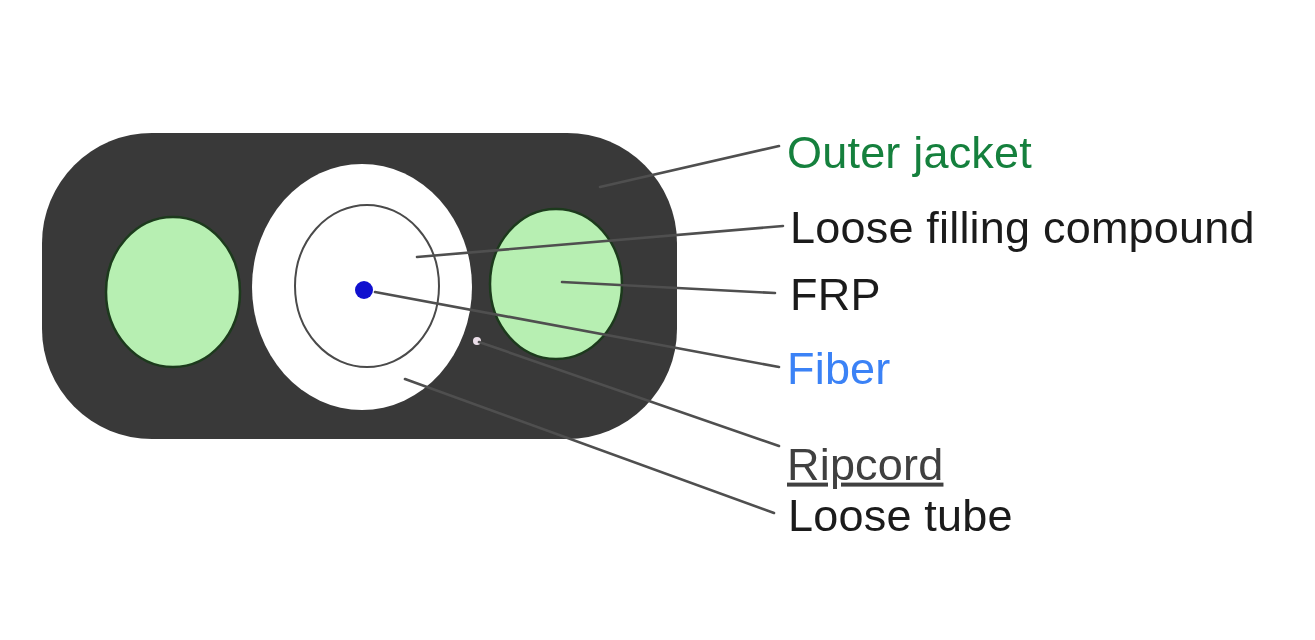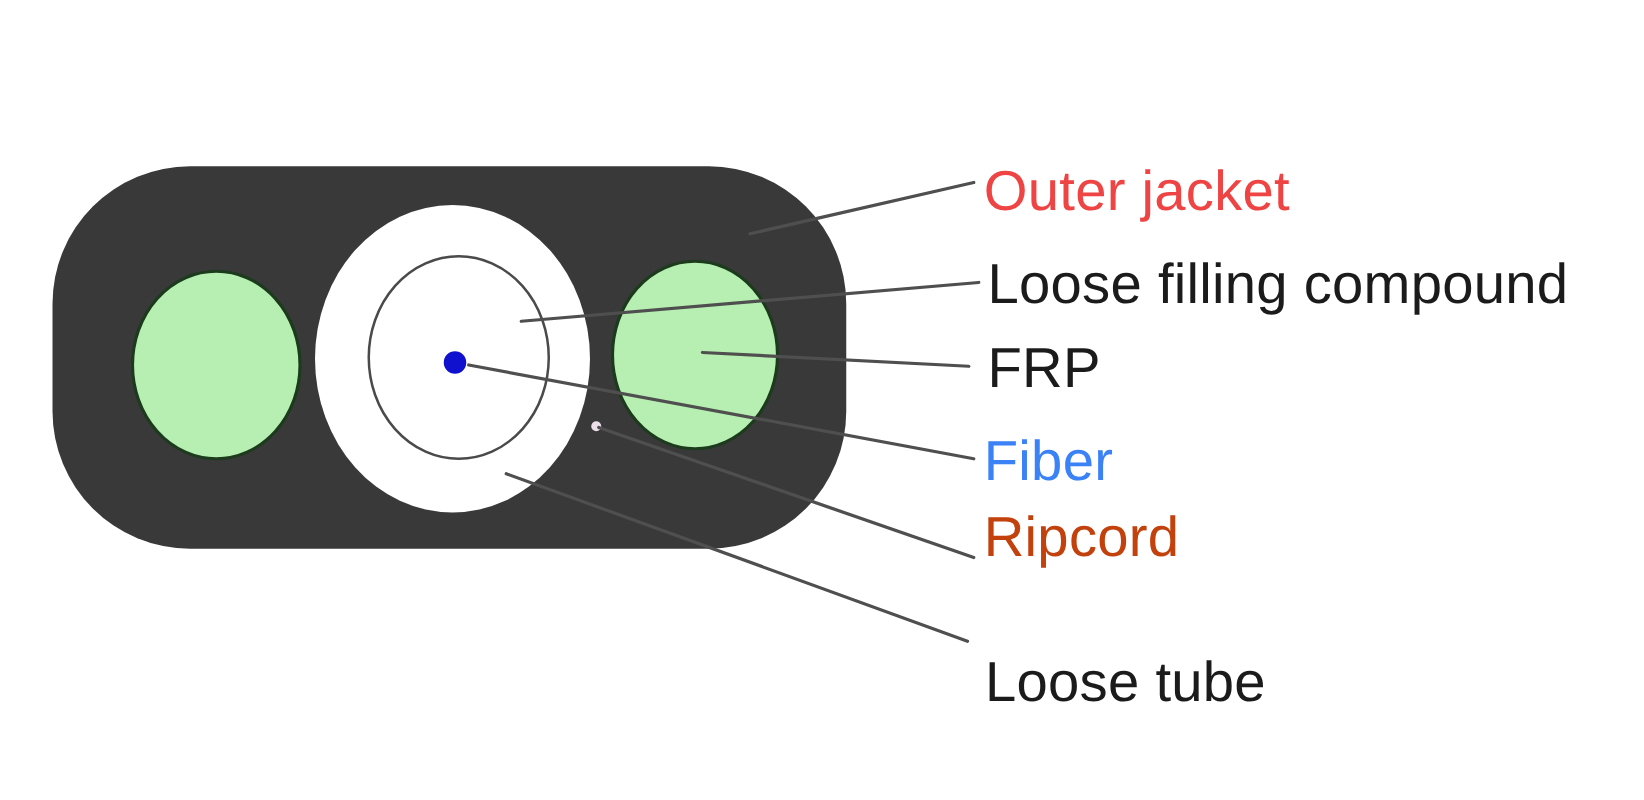--- a/index.html
+++ b/index.html
@@ -46,20 +46,20 @@
       <circle cx="364" cy="290" r="9" fill="#1010cf"></circle>
       <circle cx="477" cy="341" r="4" fill="#ecdfe9"></circle>
       <line x1="600" y1="187" x2="779" y2="146" stroke="#4f4f4f" stroke-width="2.6" stroke-linecap="round"></line>
       <line x1="417" y1="257" x2="783" y2="226" stroke="#4f4f4f" stroke-width="2.6" stroke-linecap="round"></line>
       <line x1="562" y1="282" x2="775" y2="293" stroke="#4f4f4f" stroke-width="2.6" stroke-linecap="round"></line>
       <line x1="375" y1="292" x2="779" y2="367" stroke="#4f4f4f" stroke-width="2.6" stroke-linecap="round"></line>
       <line x1="479" y1="342" x2="779" y2="446" stroke="#4f4f4f" stroke-width="2.6" stroke-linecap="round"></line>
       <line x1="405" y1="379" x2="774" y2="513" stroke="#4f4f4f" stroke-width="2.6" stroke-linecap="round"></line>
     </svg>
   <div id="labels">
-      <div class="label" style="left: 787px; top: 153px; color: #ef4444;">Outer jacket</div>
+      <div class="label" style="left: 787px; top: 153px; color: #15803d;">Outer jacket</div>
       <div class="label" style="left: 790px; top: 228px; color: rgb(27, 27, 27);">Loose filling compound</div>
       <div class="label" style="left: 790px; top: 295px; color: rgb(27, 27, 27);">FRP</div>
       <div class="label" style="left: 787px; top: 369px; color: #3b82f6;">Fiber</div>
-      <div class="label" style="left: 787px; top: 430px; color: #c2410c;">Ripcord</div>
-      <div class="label" style="left: 788px; top: 546px; color: rgb(27, 27, 27);">Loose tube</div>
+      <div class="label" style="left: 787px; top: 465px; color: #404040; text-decoration: underline;">Ripcord</div>
+      <div class="label" style="left: 788px; top: 516px; color: rgb(27, 27, 27);">Loose tube</div>
     </div>
 </div>
 
 </body></html>

